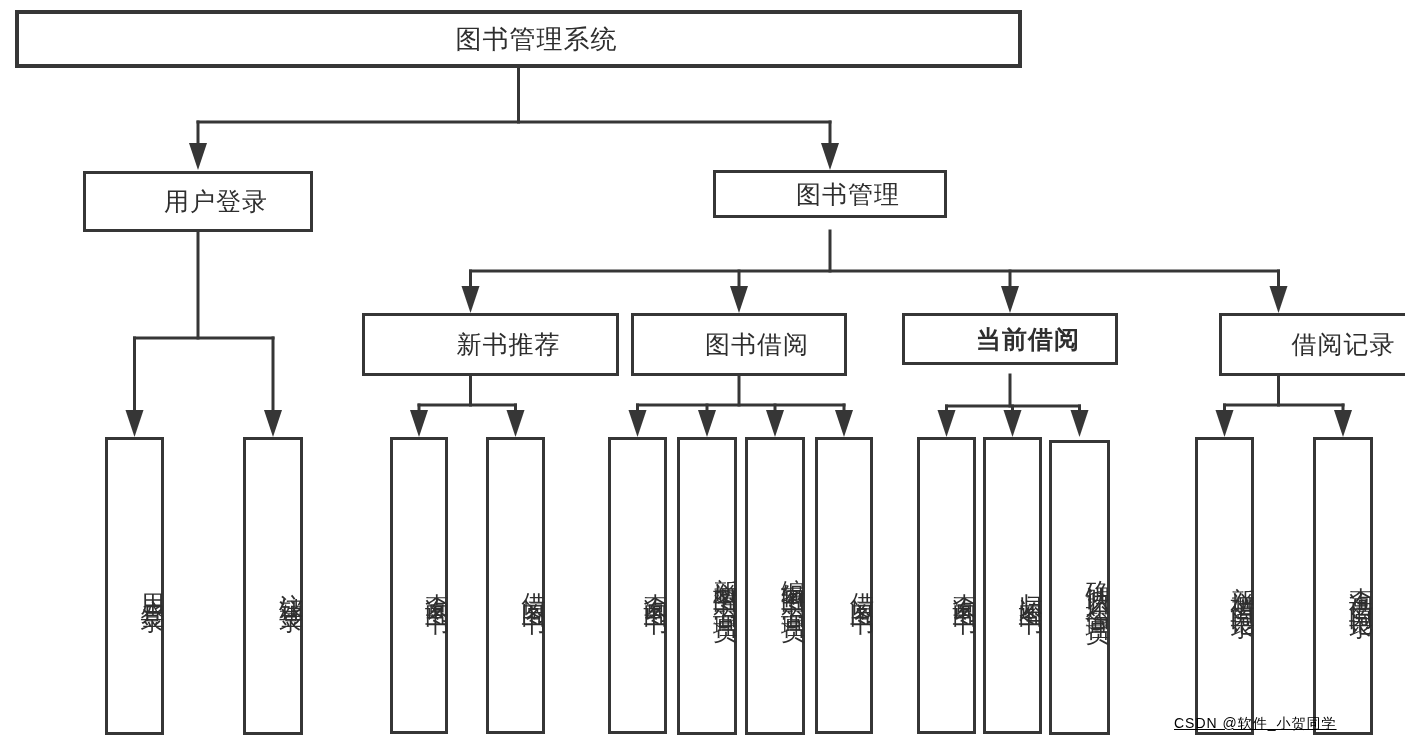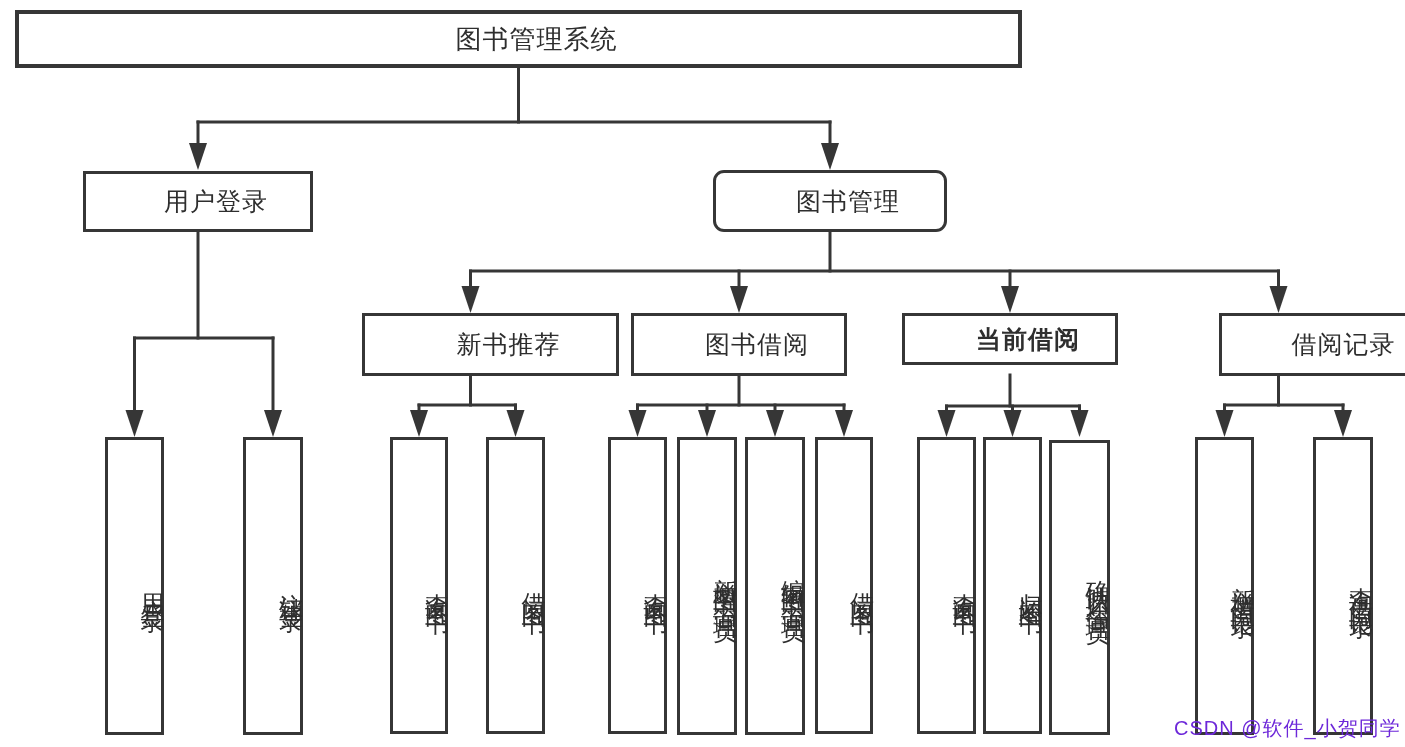--- a/index.html
+++ b/index.html
@@ -48,24 +48,25 @@
     writing-mode: vertical-rl;
     text-orientation: mixed;
     font-size: 24px;
     letter-spacing: 6px;
     white-space: normal;
   }
   .watermark {
     position: absolute;
     left: 1174px;
     top: 715px;
-    font-size: 20px;
+    font-size: 14px;
     letter-spacing: 1px;
-    color: #6d28d9;
+    color: #000000;
     white-space: nowrap;
+    text-decoration: underline;
   }
 </style>
 </head>
 <body>
 
 <div class="stage">
   <svg id="edges" width="1405" height="747" viewBox="0 0 1405 747">
       <g>
         <line x1="518.5" y1="67" x2="518.5" y2="122" stroke="#363636" stroke-width="3" stroke-linecap="square"></line>
         <line x1="198" y1="122" x2="830" y2="122" stroke="#363636" stroke-width="3" stroke-linecap="square"></line>
@@ -133,21 +134,21 @@
         <polygon points="1334,410 1352,410 1343,437" fill="#363636"></polygon>
       </g>
     </svg>
   <div id="nodes">
       <div class="node root" style="left: 15px; top: 10px; width: 1007px; height: 58px;">
         <span class="label">图书管理系统</span>
       </div>
       <div class="node" style="left: 83px; top: 171px; width: 230px; height: 61px;">
         <span class="label">用户登录</span>
       </div>
-      <div class="node" style="left: 713px; top: 170px; width: 234px; height: 62px; border-radius: 11px;">
+      <div class="node" style="left: 713px; top: 170px; width: 234px; height: 48px;">
         <span class="label">图书管理</span>
       </div>
       <div class="node" style="left: 362px; top: 313px; width: 257px; height: 63px;">
         <span class="label">新书推荐</span>
       </div>
       <div class="node" style="left: 631px; top: 313px; width: 216px; height: 63px; text-align: right;">
         <span class="label">图书借阅</span>
       </div>
       <div class="node" style="left: 902px; top: 313px; width: 216px; height: 52px; font-weight: bold;">
         <span class="label">当前借阅</span>

